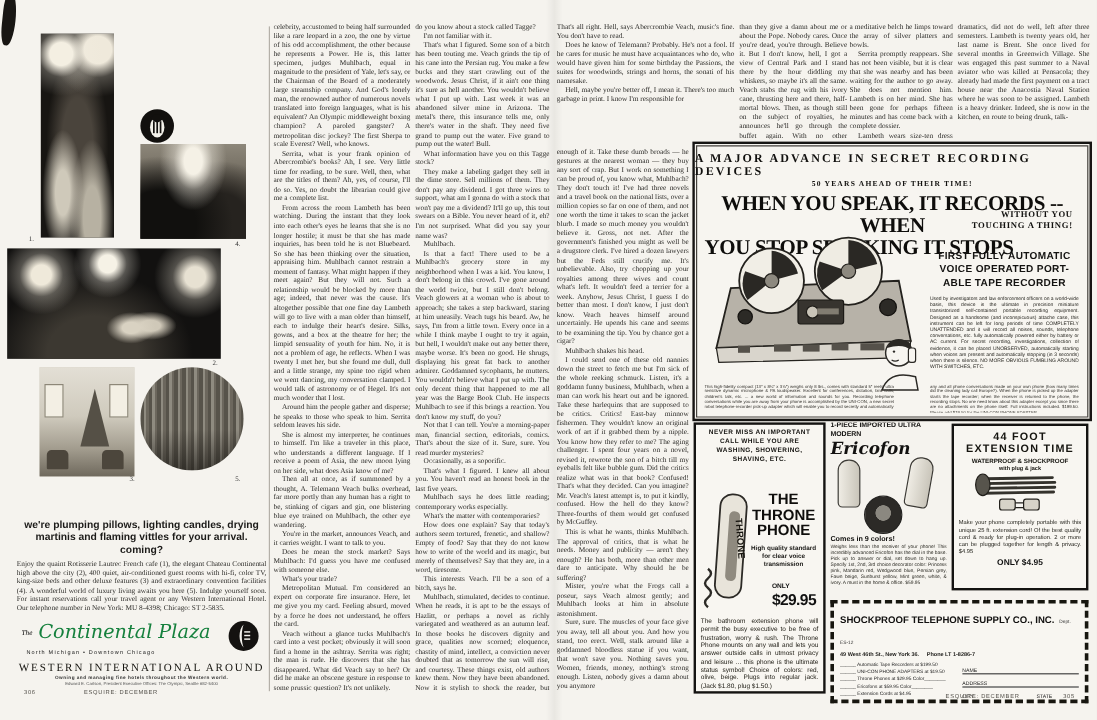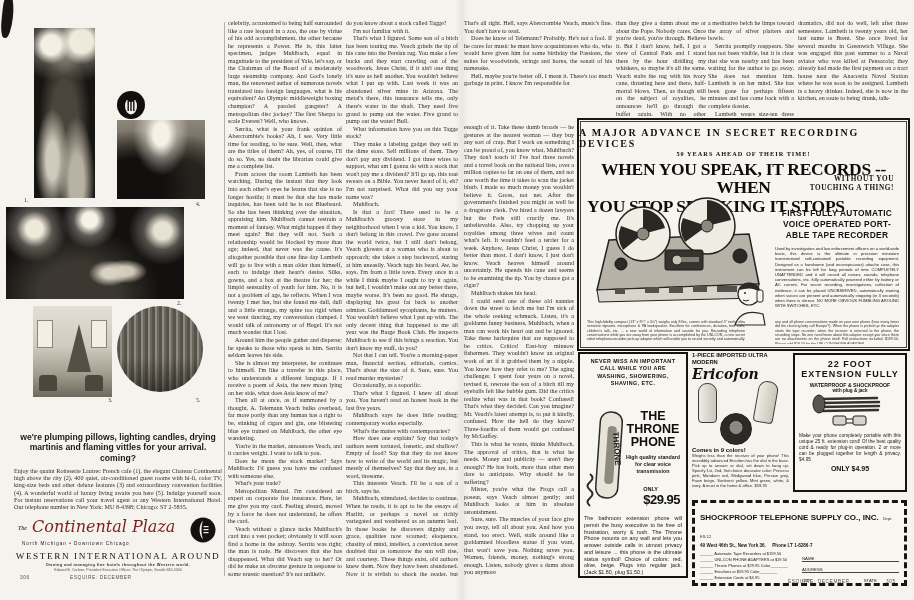--- a/index.html
+++ b/index.html
@@ -62,21 +62,21 @@
   .c5{left:708px;top:20px;width:86px;height:96px;}
   .c6{left:798px;top:20px;width:110px;height:96px;}
   .c3b{left:464px;top:124px;width:110px;height:452px;}
   
   .footer{position:absolute;font:4.8px "Liberation Sans",sans-serif;letter-spacing:.6px;color:#55524c;}
   
   .hotel{position:absolute;left:14px;top:432px;width:208px;height:162px;overflow:hidden;}
   .hotel .head{font:bold 8.6px/1.2 "Liberation Sans",sans-serif;color:#1c1b19;text-align:center;}
   .hotel .body{margin-top:5px;font:6.1px/1.18 "Liberation Serif",serif;text-align:justify;color:#2e2d2a;}
   .hotel .logorow{position:relative;margin-top:6px;height:34px;}
-  .hotel .script{position:absolute;left:18px;top:2px;font:italic 16px/1 "DejaVu Serif",serif;color:#7f1d1d;}
+  .hotel .script{position:absolute;left:18px;top:2px;font:italic 16px/1 "DejaVu Serif",serif;color:#15803d;}
   .hotel .the{position:absolute;left:4px;top:8px;font:italic 6px "Liberation Serif",serif;}
   .hotel .loc{position:absolute;left:8px;top:24px;font:4.6px "Liberation Sans",sans-serif;letter-spacing:1px;color:#222;}
   .hotel .brand{font:9.2px "Liberation Serif",serif;letter-spacing:1.6px;color:#15140f;text-align:center;}
   .hotel .tag{font:bold 3.9px "Liberation Sans",sans-serif;text-align:center;letter-spacing:.4px;color:#333;margin-top:1px;}
   .hotel .fine{font:3.6px "Liberation Sans",sans-serif;text-align:center;color:#555;margin-top:1px;}
   .hotel .logoicon{position:absolute;right:6px;top:0px;}
   
   .recorder{position:absolute;left:577px;top:118px;width:329px;height:229px;background:#f7f5f0;
     border:2px solid #161513;box-shadow:inset 0 0 0 1px #f7f5f0, inset 0 0 0 2px #44413c;overflow:hidden;}
   .recorder .kick{margin-top:7px;text-align:left;font:bold 10px "Liberation Serif",serif;letter-spacing:1.8px;color:#12110f;}
@@ -323,22 +323,22 @@
     <div class="phones">
       <div class="ph" style="left:6px;top:2px;width:17px;height:38px;"></div>
       <div class="ph" style="left:64px;top:0px;width:18px;height:40px;transform:rotate(10deg);"></div>
       <div class="dial" style="left:28px;top:32px;width:30px;height:30px;"></div>
     </div>
     <div class="colors">Comes in 9 colors!</div>
     <div class="ebody">Weighs less than the receiver of your phone! This incredibly advanced Ericofon has the dial in the base. Pick up to answer or dial, set down to hang up. Specify 1st, 2nd, 3rd choice decorator color: Princess pink, Mandarin red, Wedgwood blue, Persian grey, Fawn beige, Sunburst yellow, Mint green, white, &amp; ivory. A must in the home &amp; office. $59.95</div>
   </div>
 
   <div class="cord">
-    <div class="t1">22 FOOT</div>
-    <div class="t1">EXTENSION FULLY</div>
+    <div class="t1">44 FOOT</div>
+    <div class="t1">EXTENSION TIME</div>
     <div class="t2">WATERPROOF &amp; SHOCKPROOF</div>
     <div class="t3">with plug &amp; jack</div>
     <svg width="104" height="34" viewBox="0 0 104 34">
       <g stroke="#34322c" stroke-width="2.4" stroke-linecap="round">
         <line x1="22" y1="6" x2="78" y2="5"></line>
         <line x1="20" y1="10" x2="80" y2="9"></line>
         <line x1="20" y1="14" x2="80" y2="13"></line>
         <line x1="21" y1="18" x2="79" y2="17"></line>
       </g>
       <ellipse cx="20" cy="11" rx="6" ry="9" fill="#57544c" stroke="#23211c"></ellipse>

